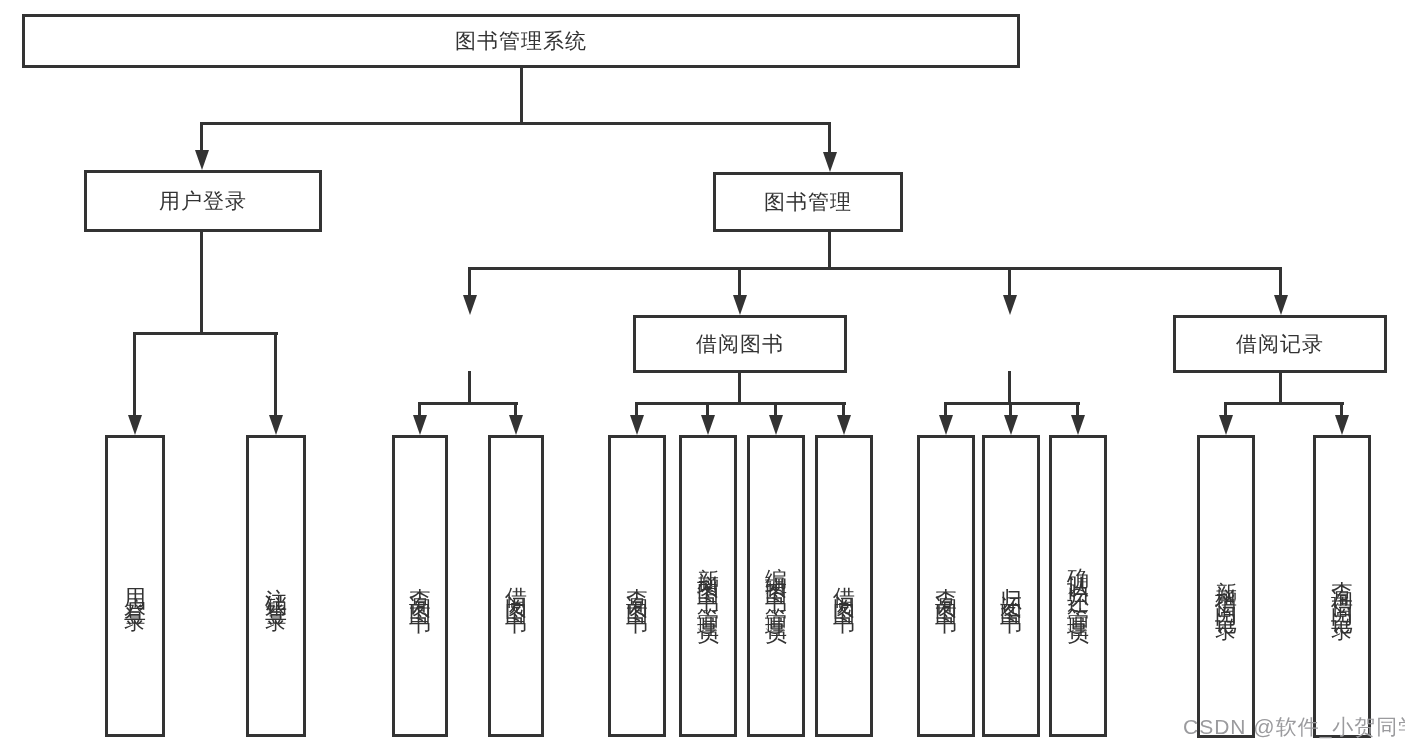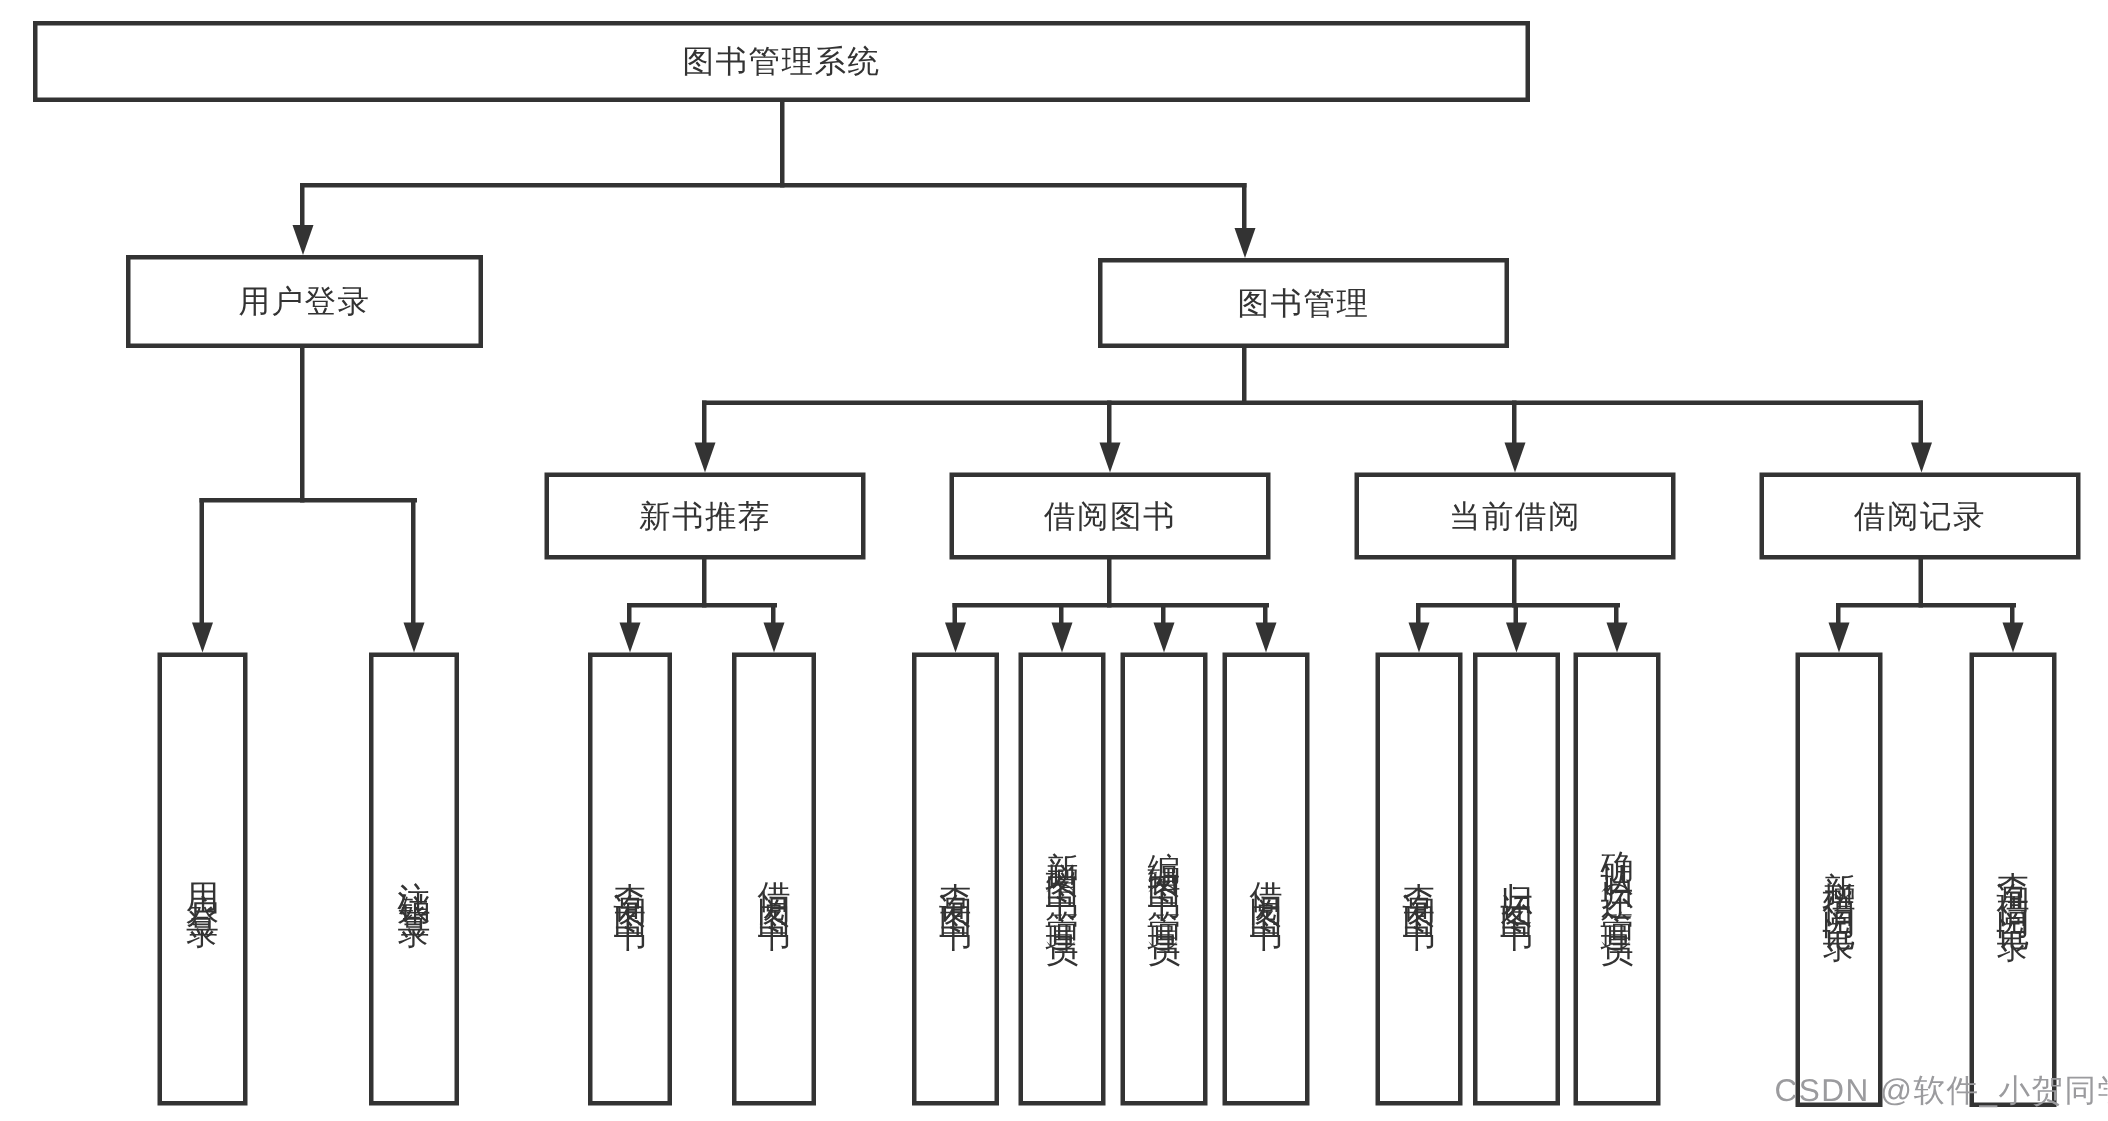--- a/index.html
+++ b/index.html
@@ -39,25 +39,23 @@
   }
 </style>
 </head>
 <body>
 
 <div class="canvas">
 
   <div class="hbox" style="left:22px;top:14px;width:998px;height:54px">图书管理系统</div>
 
   <div class="hbox" style="left:84px;top:170px;width:238px;height:62px">用户登录</div>
-  <div class="hbox" style="left:732px;top:172px;width:274px;height:60px">图书管理</div>
+  <div class="hbox" style="left:713px;top:172px;width:190px;height:60px">图书管理</div>
 
-  <div class="hbox" style="left:363px;top:315px;width:214px;height:58px">新书推荐</div>
   <div class="hbox" style="left:633px;top:315px;width:214px;height:58px">借阅图书</div>
-  <div class="hbox" style="left:903px;top:315px;width:214px;height:58px">当前借阅</div>
   <div class="hbox" style="left:1173px;top:315px;width:214px;height:58px">借阅记录</div>
 
   <div class="vbox" style="left:105px;top:435px;width:60px;height:302px">用户登录</div>
   <div class="vbox" style="left:246px;top:435px;width:60px;height:302px">注销登录</div>
 
   <div class="vbox" style="left:392px;top:435px;width:56px;height:302px">查询图书</div>
   <div class="vbox" style="left:488px;top:435px;width:56px;height:302px">借阅图书</div>
 
   <div class="vbox" style="left:608px;top:435px;width:58px;height:302px">查询图书</div>
   <div class="vbox" style="left:679px;top:435px;width:58px;height:302px">新增图书（管理员）</div>

